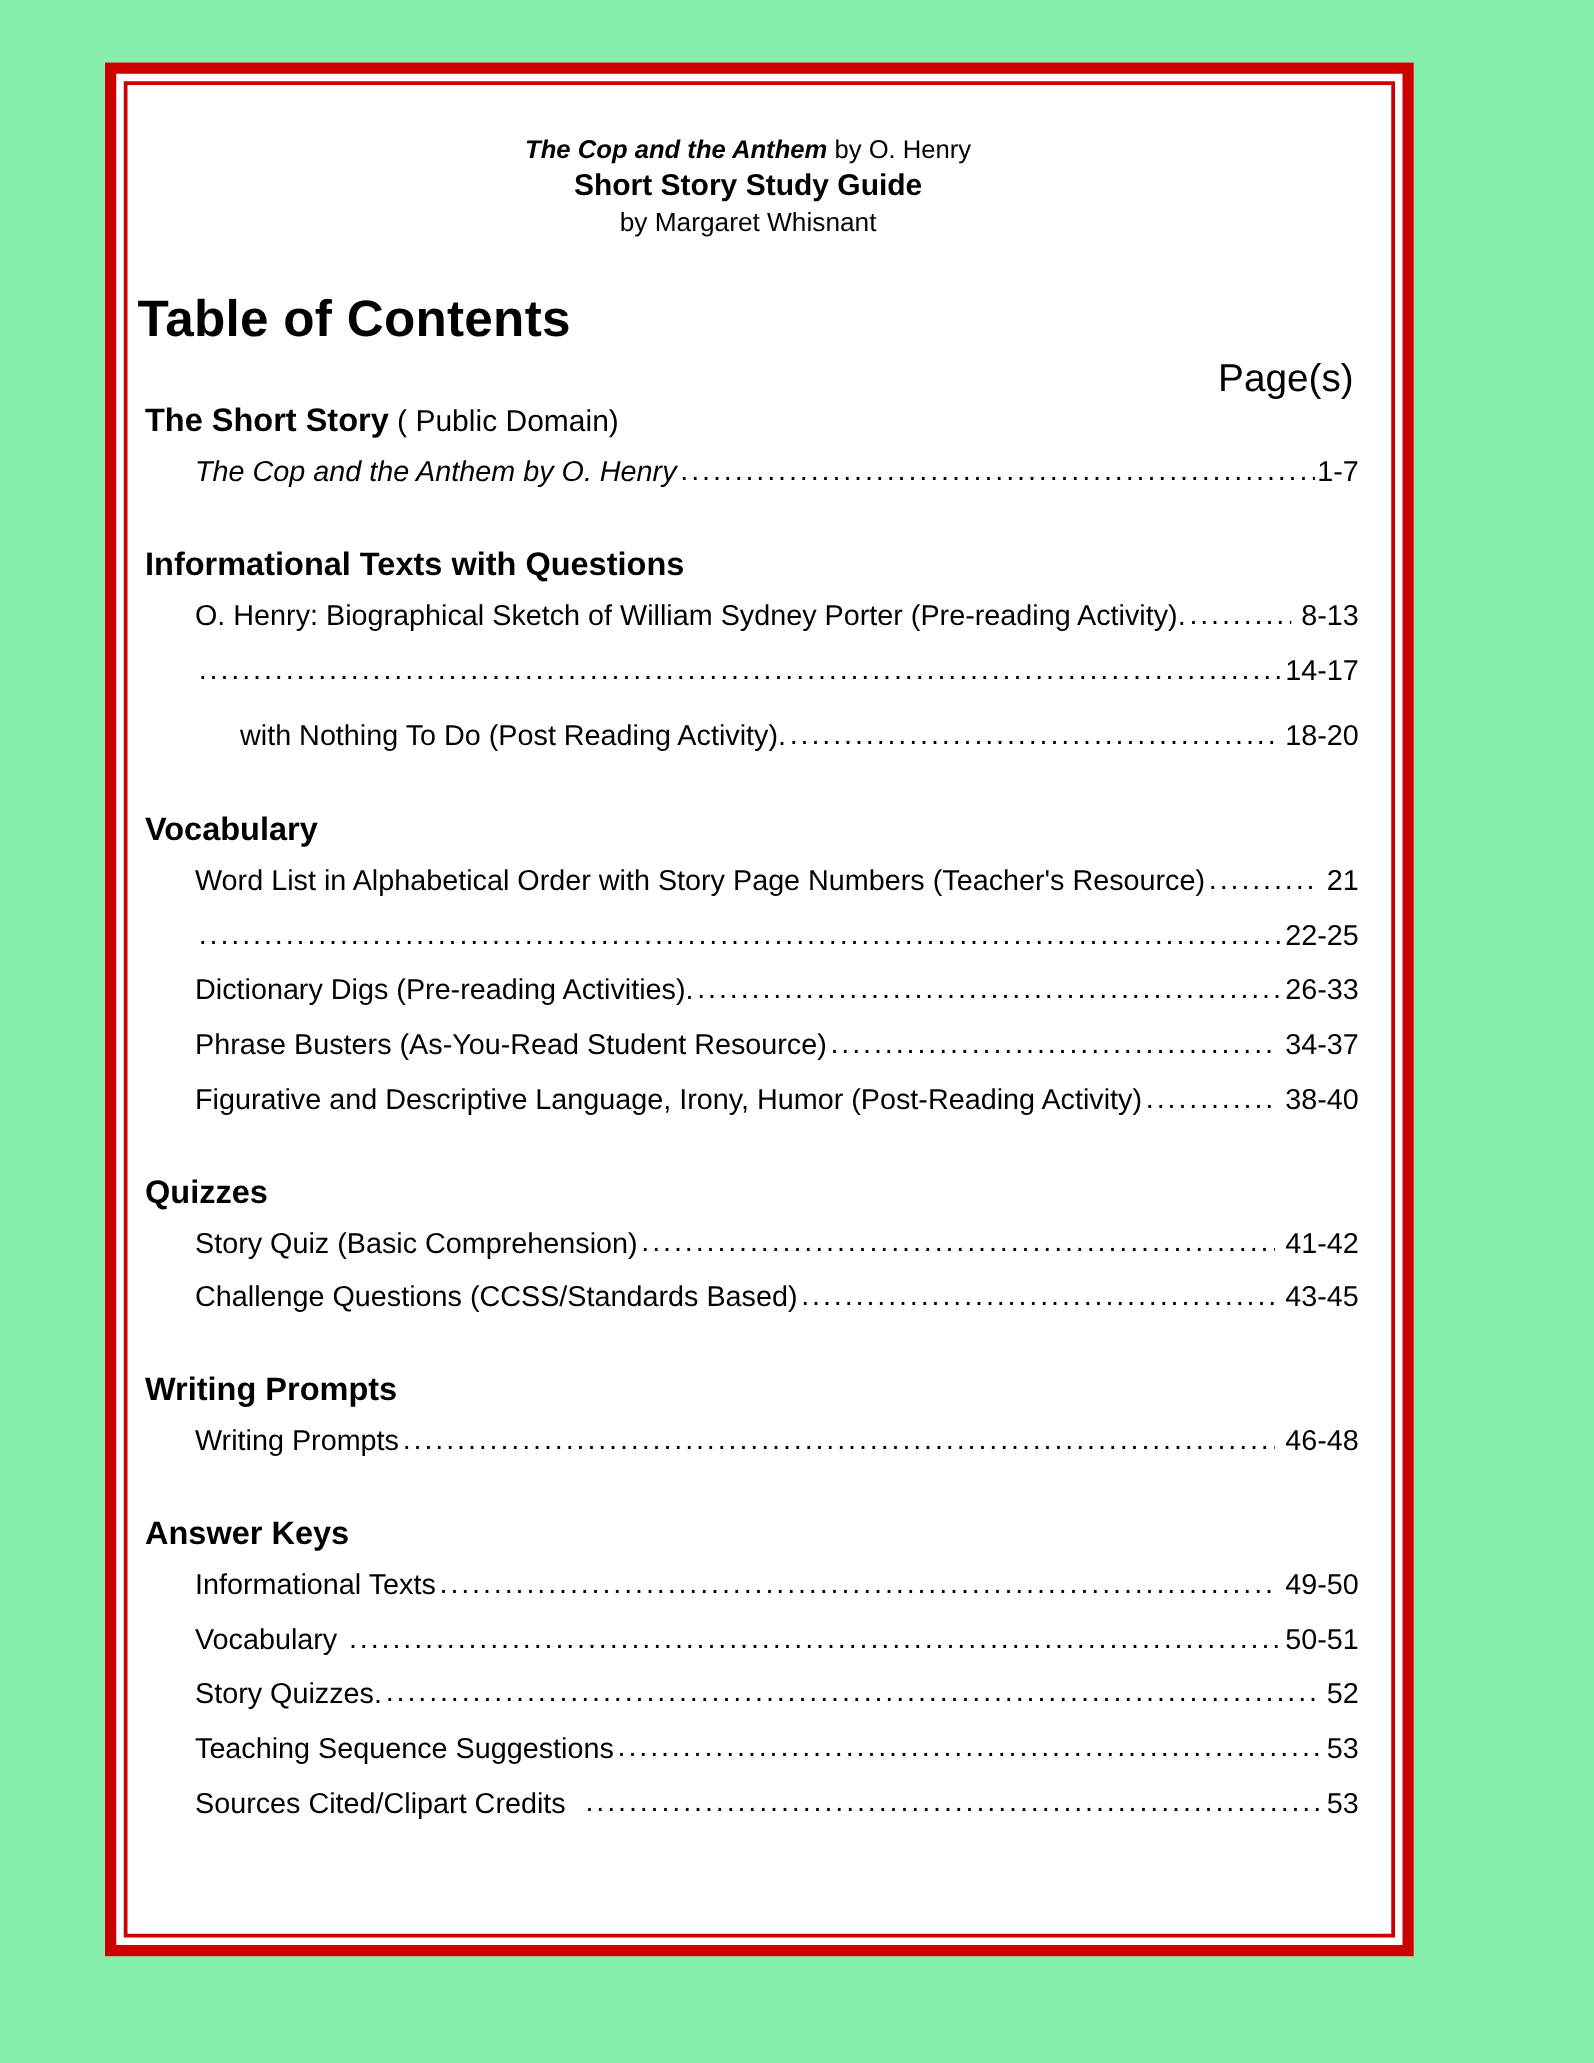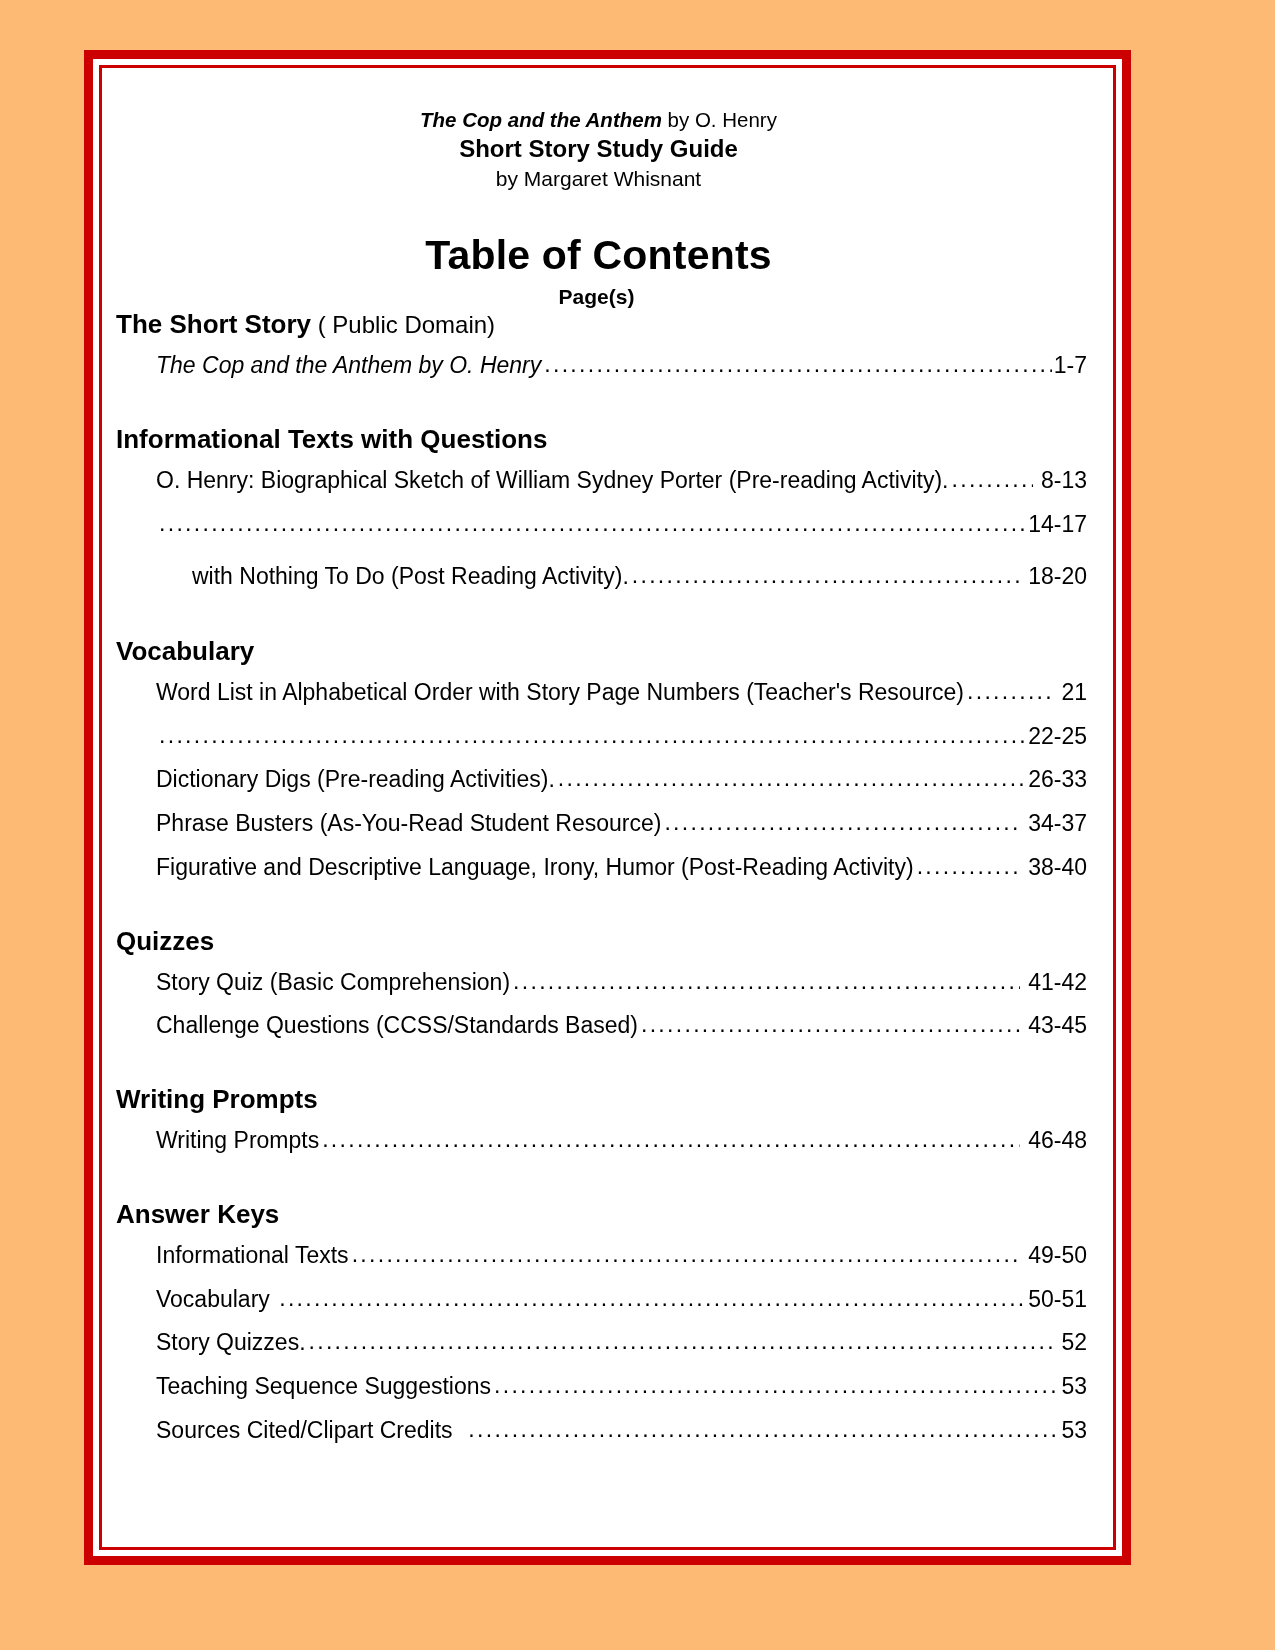--- a/index.html
+++ b/index.html
@@ -11,21 +11,21 @@
     width: 1275px;
     height: 1650px;
     font-family: "Liberation Sans", sans-serif;
     color: #000000;
   }
   .page {
     position: relative;
     width: 1275px;
     height: 1650px;
     box-sizing: border-box;
-    background: #fdba74;
+    background: #86efac;
   }
   
   .border-outer {
     position: absolute;
     left: 84px;
     top: 50px;
     width: 1047px;
     height: 1515px;
     border: 9px solid #cc0000;
     box-sizing: border-box;
@@ -67,30 +67,29 @@
     font-style: normal;
   }
   .doc-header .line2 {
     font-size: 24px;
     font-weight: bold;
   }
   .doc-header .line3 {
     font-size: 21px;
   }
   .toc-title {
-    text-align: center;
     font-size: 41px;
     font-weight: bold;
     margin-top: 40px;
     letter-spacing: 0.2px;
   }
   .pages-label {
-    text-align: center;
-    font-size: 21px;
-    font-weight: bold;
+    text-align: right;
+    font-size: 31px;
+    font-weight: normal;
     margin-top: 6px;
     padding-right: 4px;
   }
   
   .section {
     margin-top: 0;
   }
   .section-heading {
     font-size: 26px;
     font-weight: bold;

